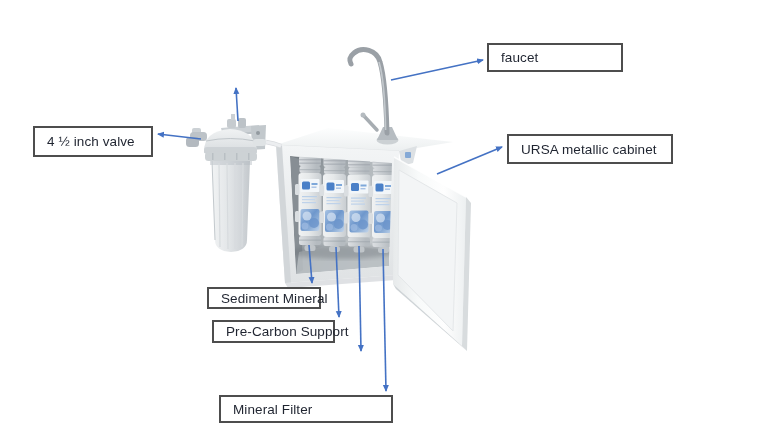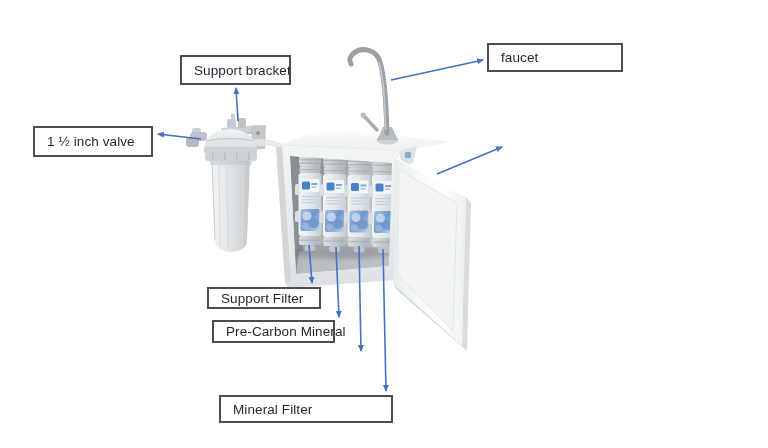--- a/index.html
+++ b/index.html
@@ -210,27 +210,27 @@
     <line class="arrow-line" marker-end="url(#ah)" x1="238" y1="121" x2="236" y2="88"></line>
     <line class="arrow-line" marker-end="url(#ah)" x1="201" y1="139" x2="158" y2="134"></line>
     <line class="arrow-line" marker-end="url(#ah)" x1="391" y1="80" x2="483" y2="60"></line>
     <line class="arrow-line" marker-end="url(#ah)" x1="437" y1="174" x2="502" y2="147"></line>
     <line class="arrow-line" marker-end="url(#ah)" x1="309" y1="245" x2="312" y2="283"></line>
     <line class="arrow-line" marker-end="url(#ah)" x1="336" y1="247" x2="339" y2="317"></line>
     <line class="arrow-line" marker-end="url(#ah)" x1="359" y1="246" x2="361" y2="351"></line>
     <line class="arrow-line" marker-end="url(#ah)" x1="383" y1="249" x2="386" y2="391"></line>
   </svg>
 
-  <div class="label" style="left:180px;top:55px;width:111px;height:30px">Support bracket</div>
-
-  <div class="label" style="left:33px;top:126px;width:120px;height:31px">1 ½ inch valve</div>
+
+  <div class="label" style="left:33px;top:126px;width:120px;height:31px">4 ½ inch valve</div>
 
   <div class="label" style="left:487px;top:43px;width:136px;height:29px">faucet</div>
 
-
-  <div class="label" style="left:207px;top:287px;width:114px;height:22px">Support Filter</div>
-
-  <div class="label" style="left:212px;top:320px;width:123px;height:23px">Pre-Carbon Mineral</div>
+  <div class="label" style="left:507px;top:134px;width:166px;height:30px">URSA metallic cabinet</div>
+
+  <div class="label" style="left:207px;top:287px;width:114px;height:22px">Sediment Mineral</div>
+
+  <div class="label" style="left:212px;top:320px;width:123px;height:23px">Pre-Carbon Support</div>
 
 
   <div class="label" style="left:219px;top:395px;width:174px;height:28px">Mineral Filter</div>
 
 </div>
 
 </body></html>

